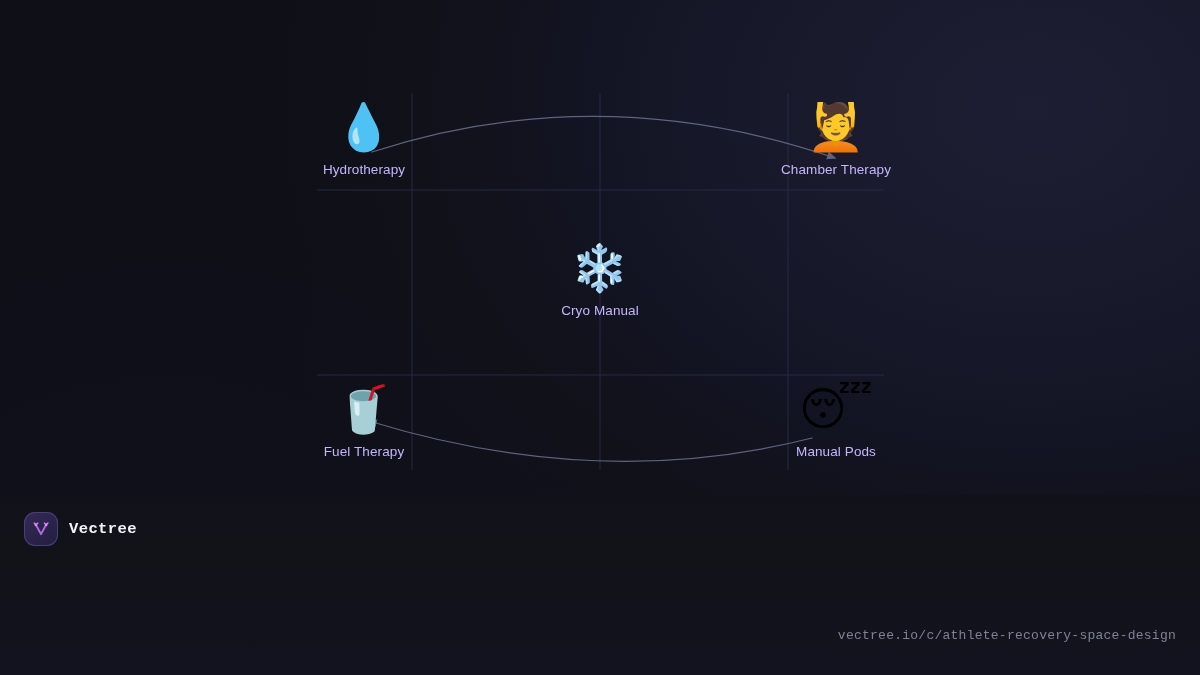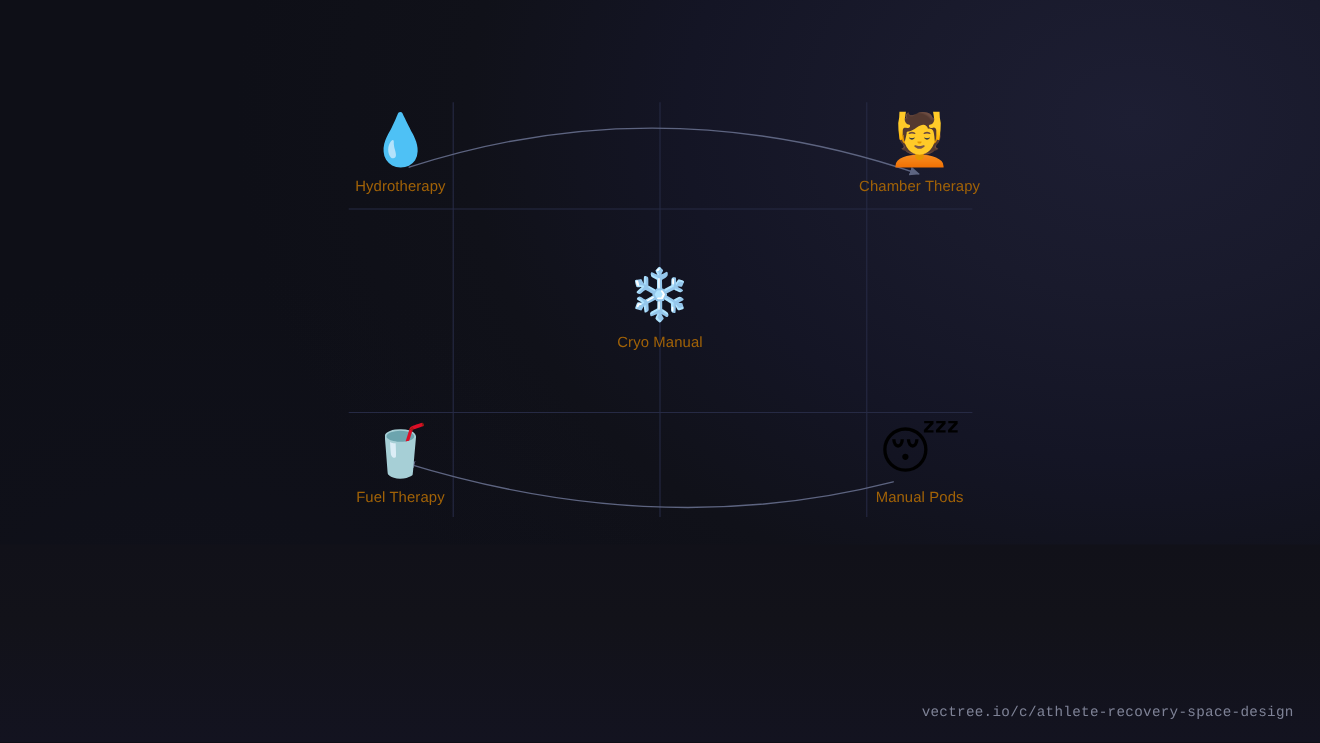--- a/index.html
+++ b/index.html
@@ -66,21 +66,21 @@
     line-height:1;
     font-size:46px;
     font-family:"DejaVu Sans", sans-serif;
     user-select:none;
   }
   .node .caption {
     display:block;
     margin-top:12px;
     font-family:"Liberation Sans", sans-serif;
     font-size:13.5px;
-    color:#a16207;
+    color:#c4b5fd;
     letter-spacing:.1px;
     white-space:nowrap;
   }
 
   
   #footer {
     position:absolute;
     left:0; top:495px;
     width:1200px; height:180px;
     background:linear-gradient(180deg,#111119 0%, #121219 38%, #131320 100%);
@@ -113,21 +113,21 @@
     font-family:"Liberation Mono", monospace;
     font-weight:bold;
     font-size:30.5px;
     line-height:32px;
     color:#ffffff;
     letter-spacing:-.2px;
   }
 
   .urlbar {
     position:absolute;
-    right:24px; bottom:20px;
+    right:24px; bottom:32px;
     font-family:"Liberation Mono", monospace;
     font-size:13px;
     color:#7e8296;
     letter-spacing:.25px;
     white-space:nowrap;
     margin-left:20px;
   }
 </style>
 </head>
 <body>
@@ -186,17 +186,29 @@
     </div>
 
     <div class="node" style="left:836px; top:386px;">
       <span class="glyph">😴</span>
       <span class="caption">Manual Pods</span>
     </div>
   </div>
 
   <div id="footer">
 
+    <div class="brand-row">
+      <div class="brand-logo">
+        <svg width="22" height="22" viewBox="0 0 24 24" fill="none">
+          <path d="M6.4 7.4 L12 17.6 L17.6 7.4" stroke="#b06ae6" stroke-width="2.1" stroke-linecap="round" stroke-linejoin="round"></path>
+          <path d="M6.4 7.4 L4.6 5.4 M6.4 7.4 L8.5 5.6" stroke="#d07df2" stroke-width="1.5" stroke-linecap="round"></path>
+          <path d="M17.6 7.4 L15.6 5.5 M17.6 7.4 L19.6 5.5" stroke="#d07df2" stroke-width="1.5" stroke-linecap="round"></path>
+          <circle cx="6.4" cy="7.4" r="1.5" fill="#e48bf8"></circle>
+          <circle cx="17.6" cy="7.4" r="1.5" fill="#e48bf8"></circle>
+        </svg>
+      </div>
+      <div class="brand-name">Vectree</div>
+    </div>
 
 
     <div class="urlbar">vectree.io/c/athlete-recovery-space-design</div>
   </div>
 </div>
 
 </body></html>

